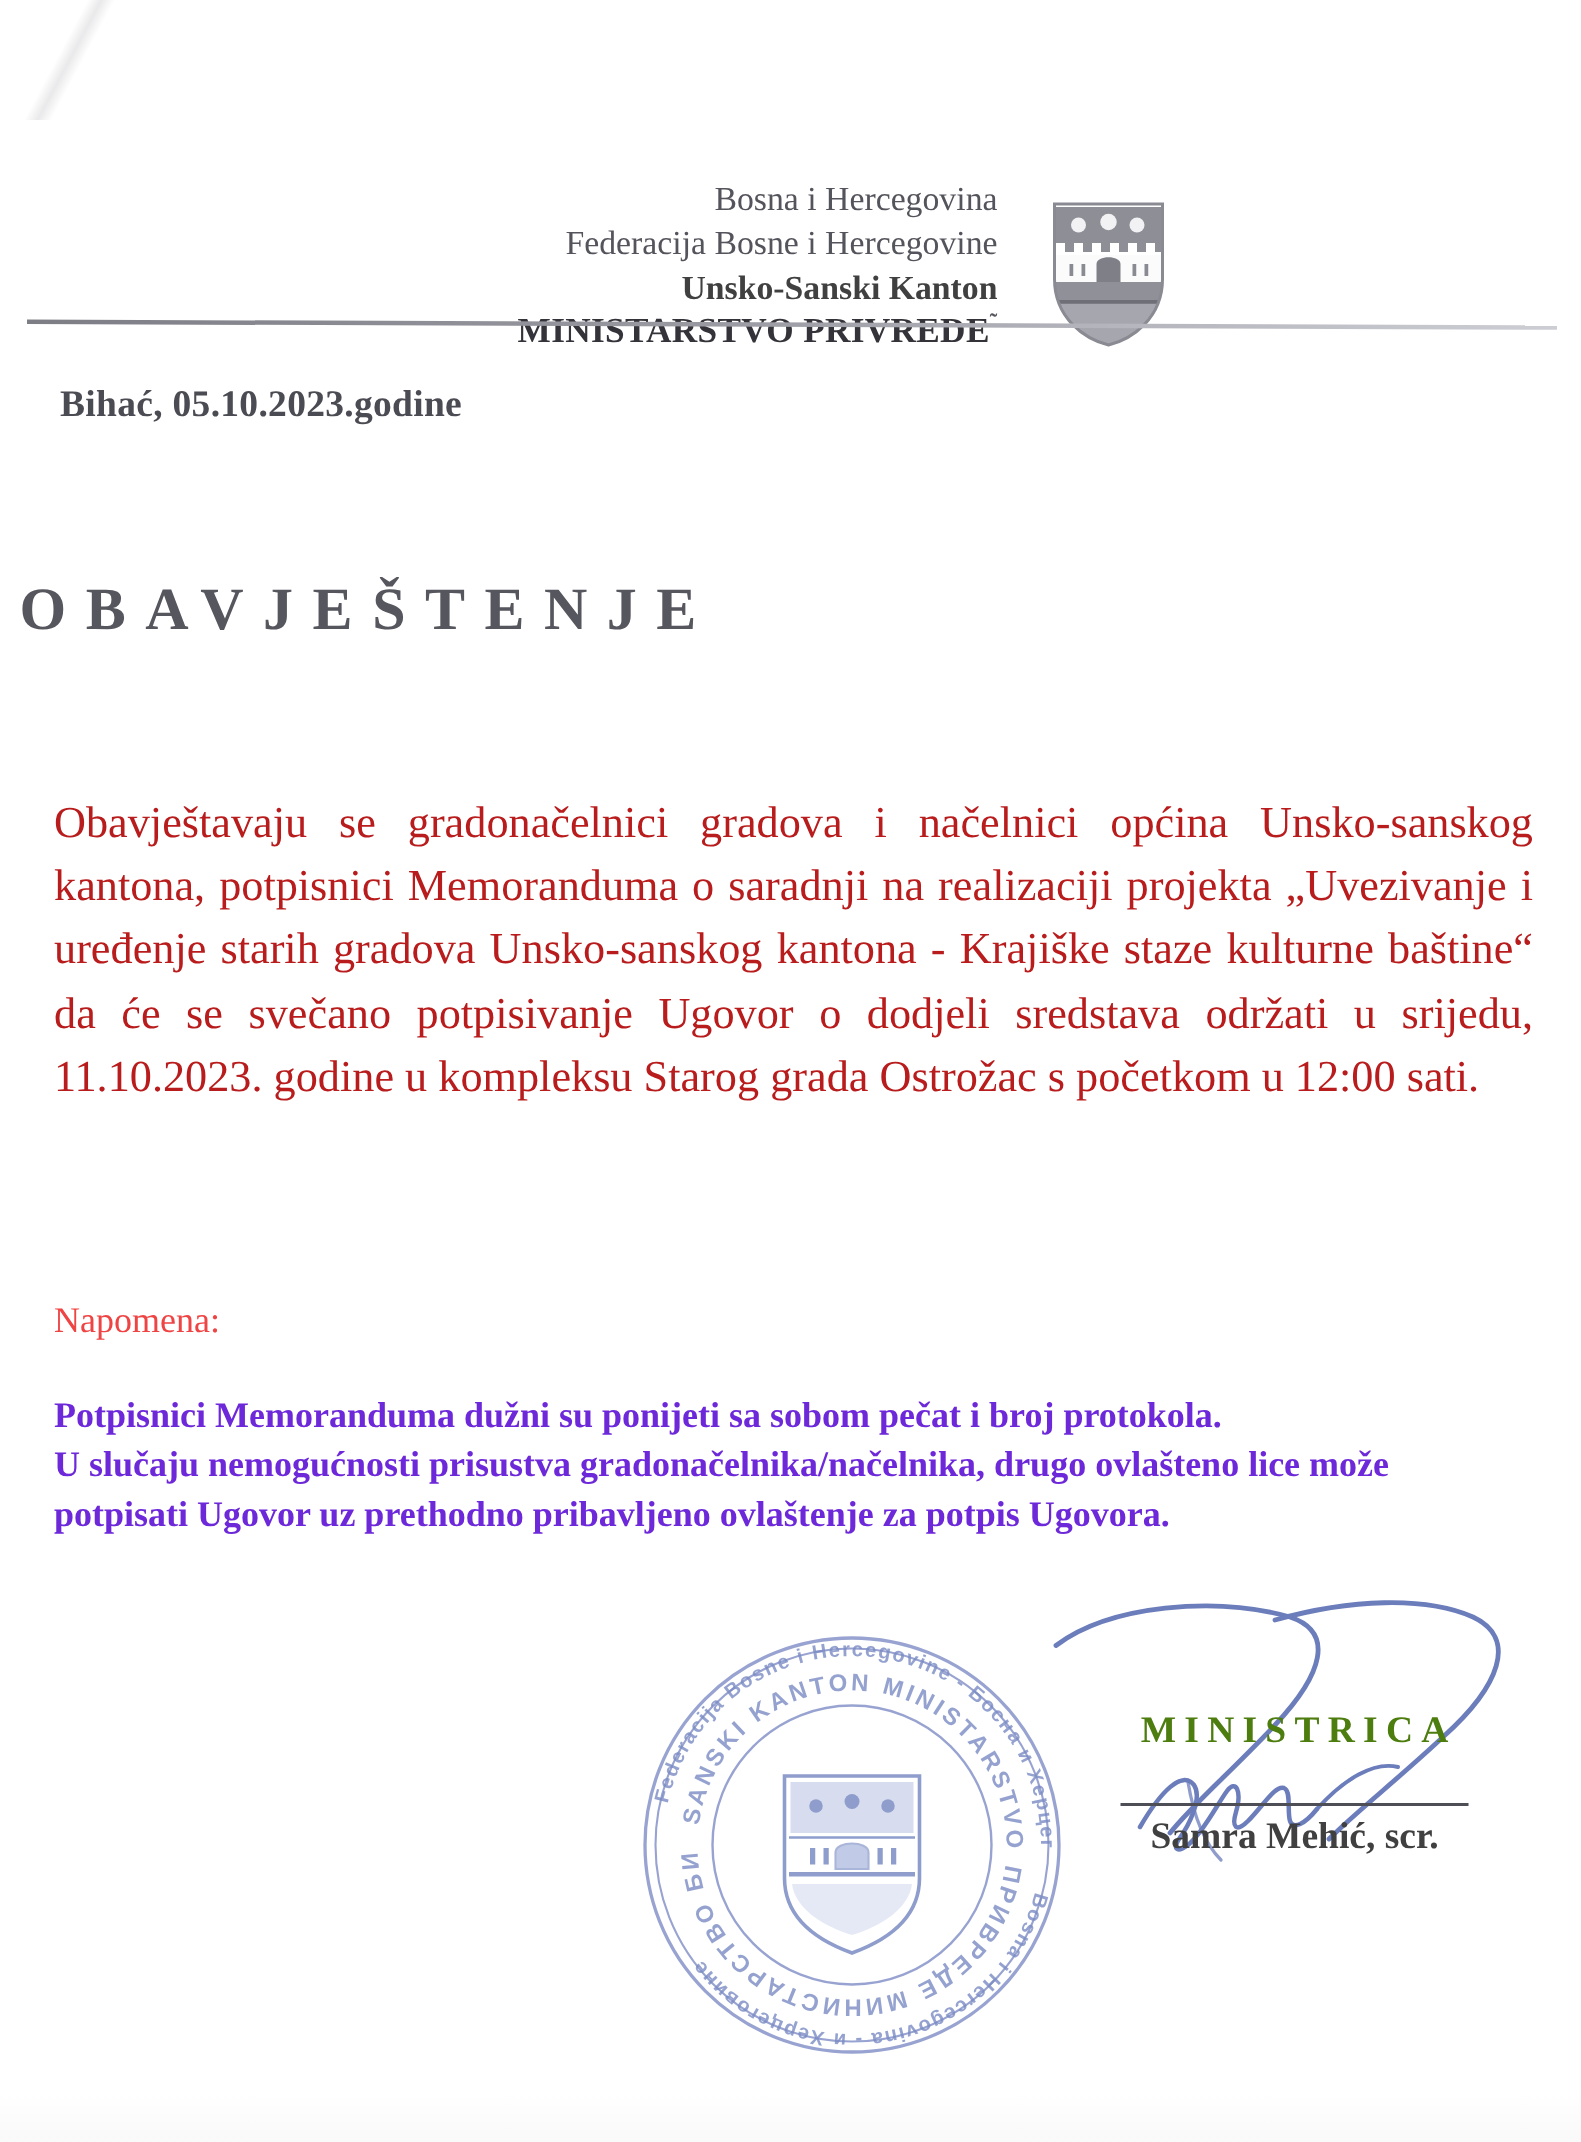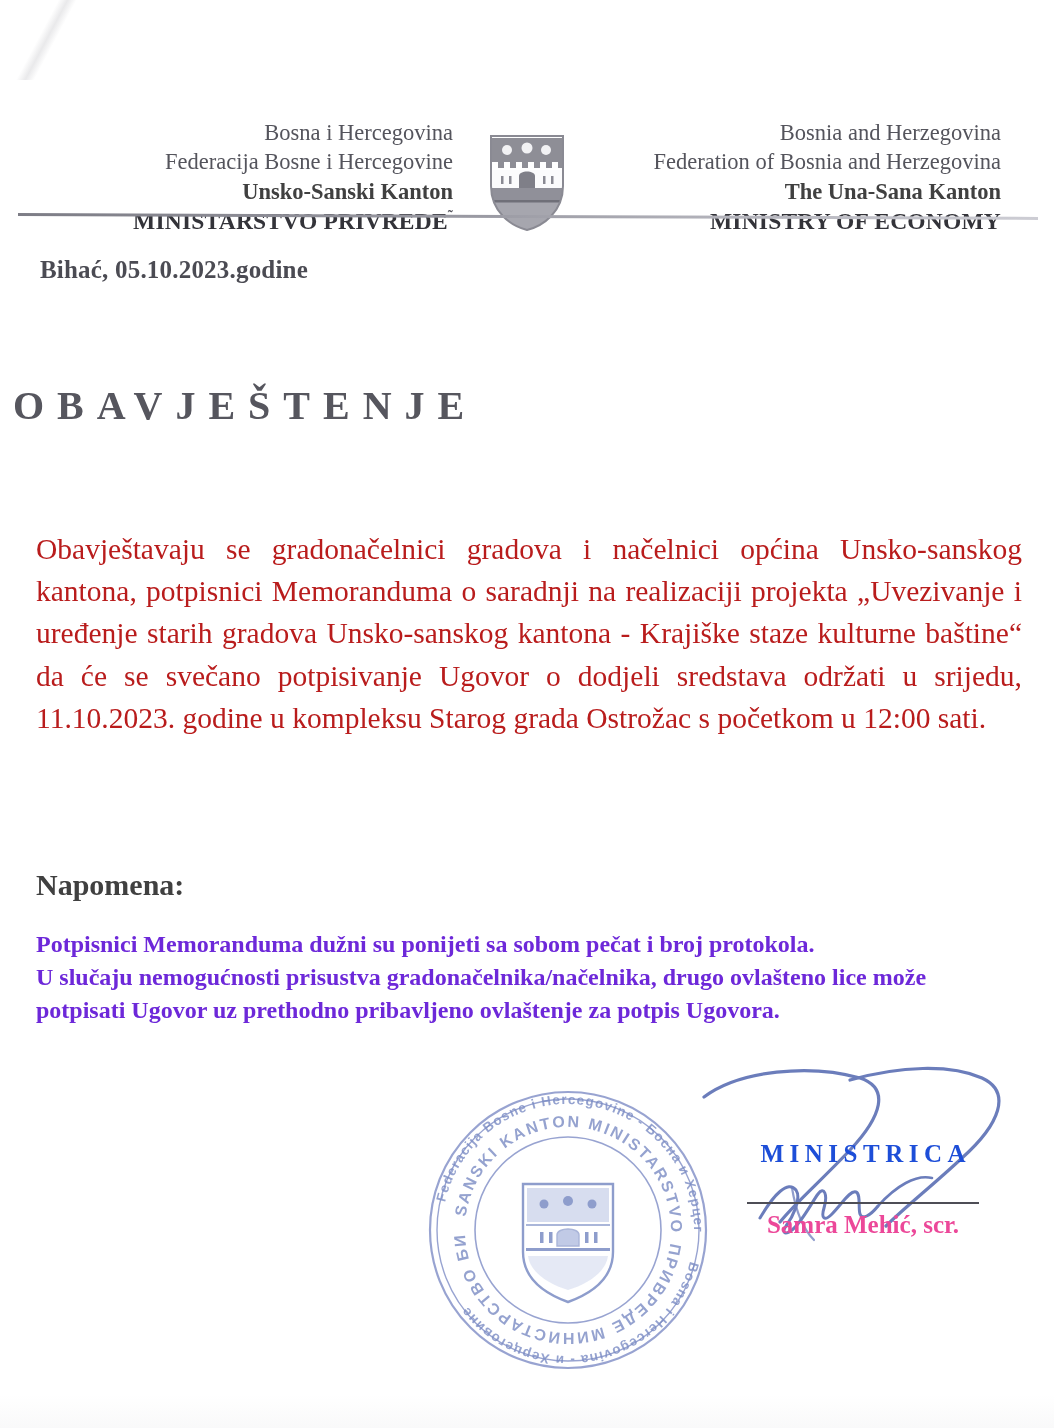--- a/index.html
+++ b/index.html
@@ -131,23 +131,23 @@
     text-align: justify;
     text-justify: inter-word;
     color: #b91c1c;
   }
 
   
   .napomena-label {
     position: absolute;
     top: 868px;
     left: 36px;
-    font-size: 30px;
-    font-weight: bold;
-    color: #404040;
+    font-size: 24px;
+    font-weight: normal;
+    color: #ef4444;
   }
   .napomena-body {
     position: absolute;
     top: 928px;
     left: 36px;
     width: 995px;
     font-size: 24px;
     font-weight: bold;
     line-height: 33px;
     color: #6d28d9;
@@ -159,34 +159,34 @@
     position: absolute;
     top: 1140px;
     left: 718px;
     width: 290px;
     text-align: center;
   }
   .sig-title {
     font-size: 25px;
     font-weight: bold;
     letter-spacing: 5.5px;
-    color: #1d4ed8;
+    color: #4d7c0f;
     text-indent: 5.5px;
   }
   .sig-rule {
     margin: 34px auto 0 auto;
     width: 232px;
     height: 2px;
     background: #4e4e56;
   }
   .sig-name {
     margin-top: 7px;
     font-size: 25px;
     font-weight: bold;
-    color: #ec4899;
+    color: #404040;
   }
 
   
   .signature-ink {
     position: absolute;
     top: 1062px;
     left: 700px;
     width: 360px;
     height: 190px;
     pointer-events: none;
@@ -256,26 +256,20 @@
           <path d="M42 58 V46 C42 40 58 40 58 46 V58 Z" fill="#7f7f88"></path>
 
           <rect x="10" y="58" width="80" height="14" fill="#909099"></rect>
           <rect x="10" y="72" width="80" height="32" fill="#a6a6ae"></rect>
           <rect x="10" y="70" width="80" height="2.5" fill="#6f6f78"></rect>
         </g>
         <path d="M14 6 H86 V56 C86 82 66 96 50 100 C34 96 14 82 14 56 Z" fill="none" stroke="#8a8a93" stroke-width="2"></path>
       </svg>
     </div>
 
-    <div class="header-col right">
-      <div class="hline">Bosnia and Herzegovina</div>
-      <div class="hline">Federation of Bosnia and Herzegovina</div>
-      <div class="hline bold">The Una-Sana Kanton</div>
-      <div class="hline caps">MINISTRY OF ECONOMY</div>
-    </div>
   </div>
 
   <div class="header-rule"></div>
 
   <div class="date-line">Bihać, 05.10.2023.godine</div>
 
   <div class="doc-title">OBAVJEŠTENJE</div>
 
   <div class="body-text">Obavještavaju se gradonačelnici gradova i načelnici općina Unsko-sanskog kantona, potpisnici Memoranduma o saradnji na realizaciji projekta „Uvezivanje i uređenje starih gradova Unsko-sanskog kantona - Krajiške staze kulturne baštine“ da će se svečano potpisivanje Ugovor o dodjeli sredstava održati u srijedu, 11.10.2023. godine u kompleksu Starog grada Ostrožac  s početkom u 12:00 sati.</div>
 

